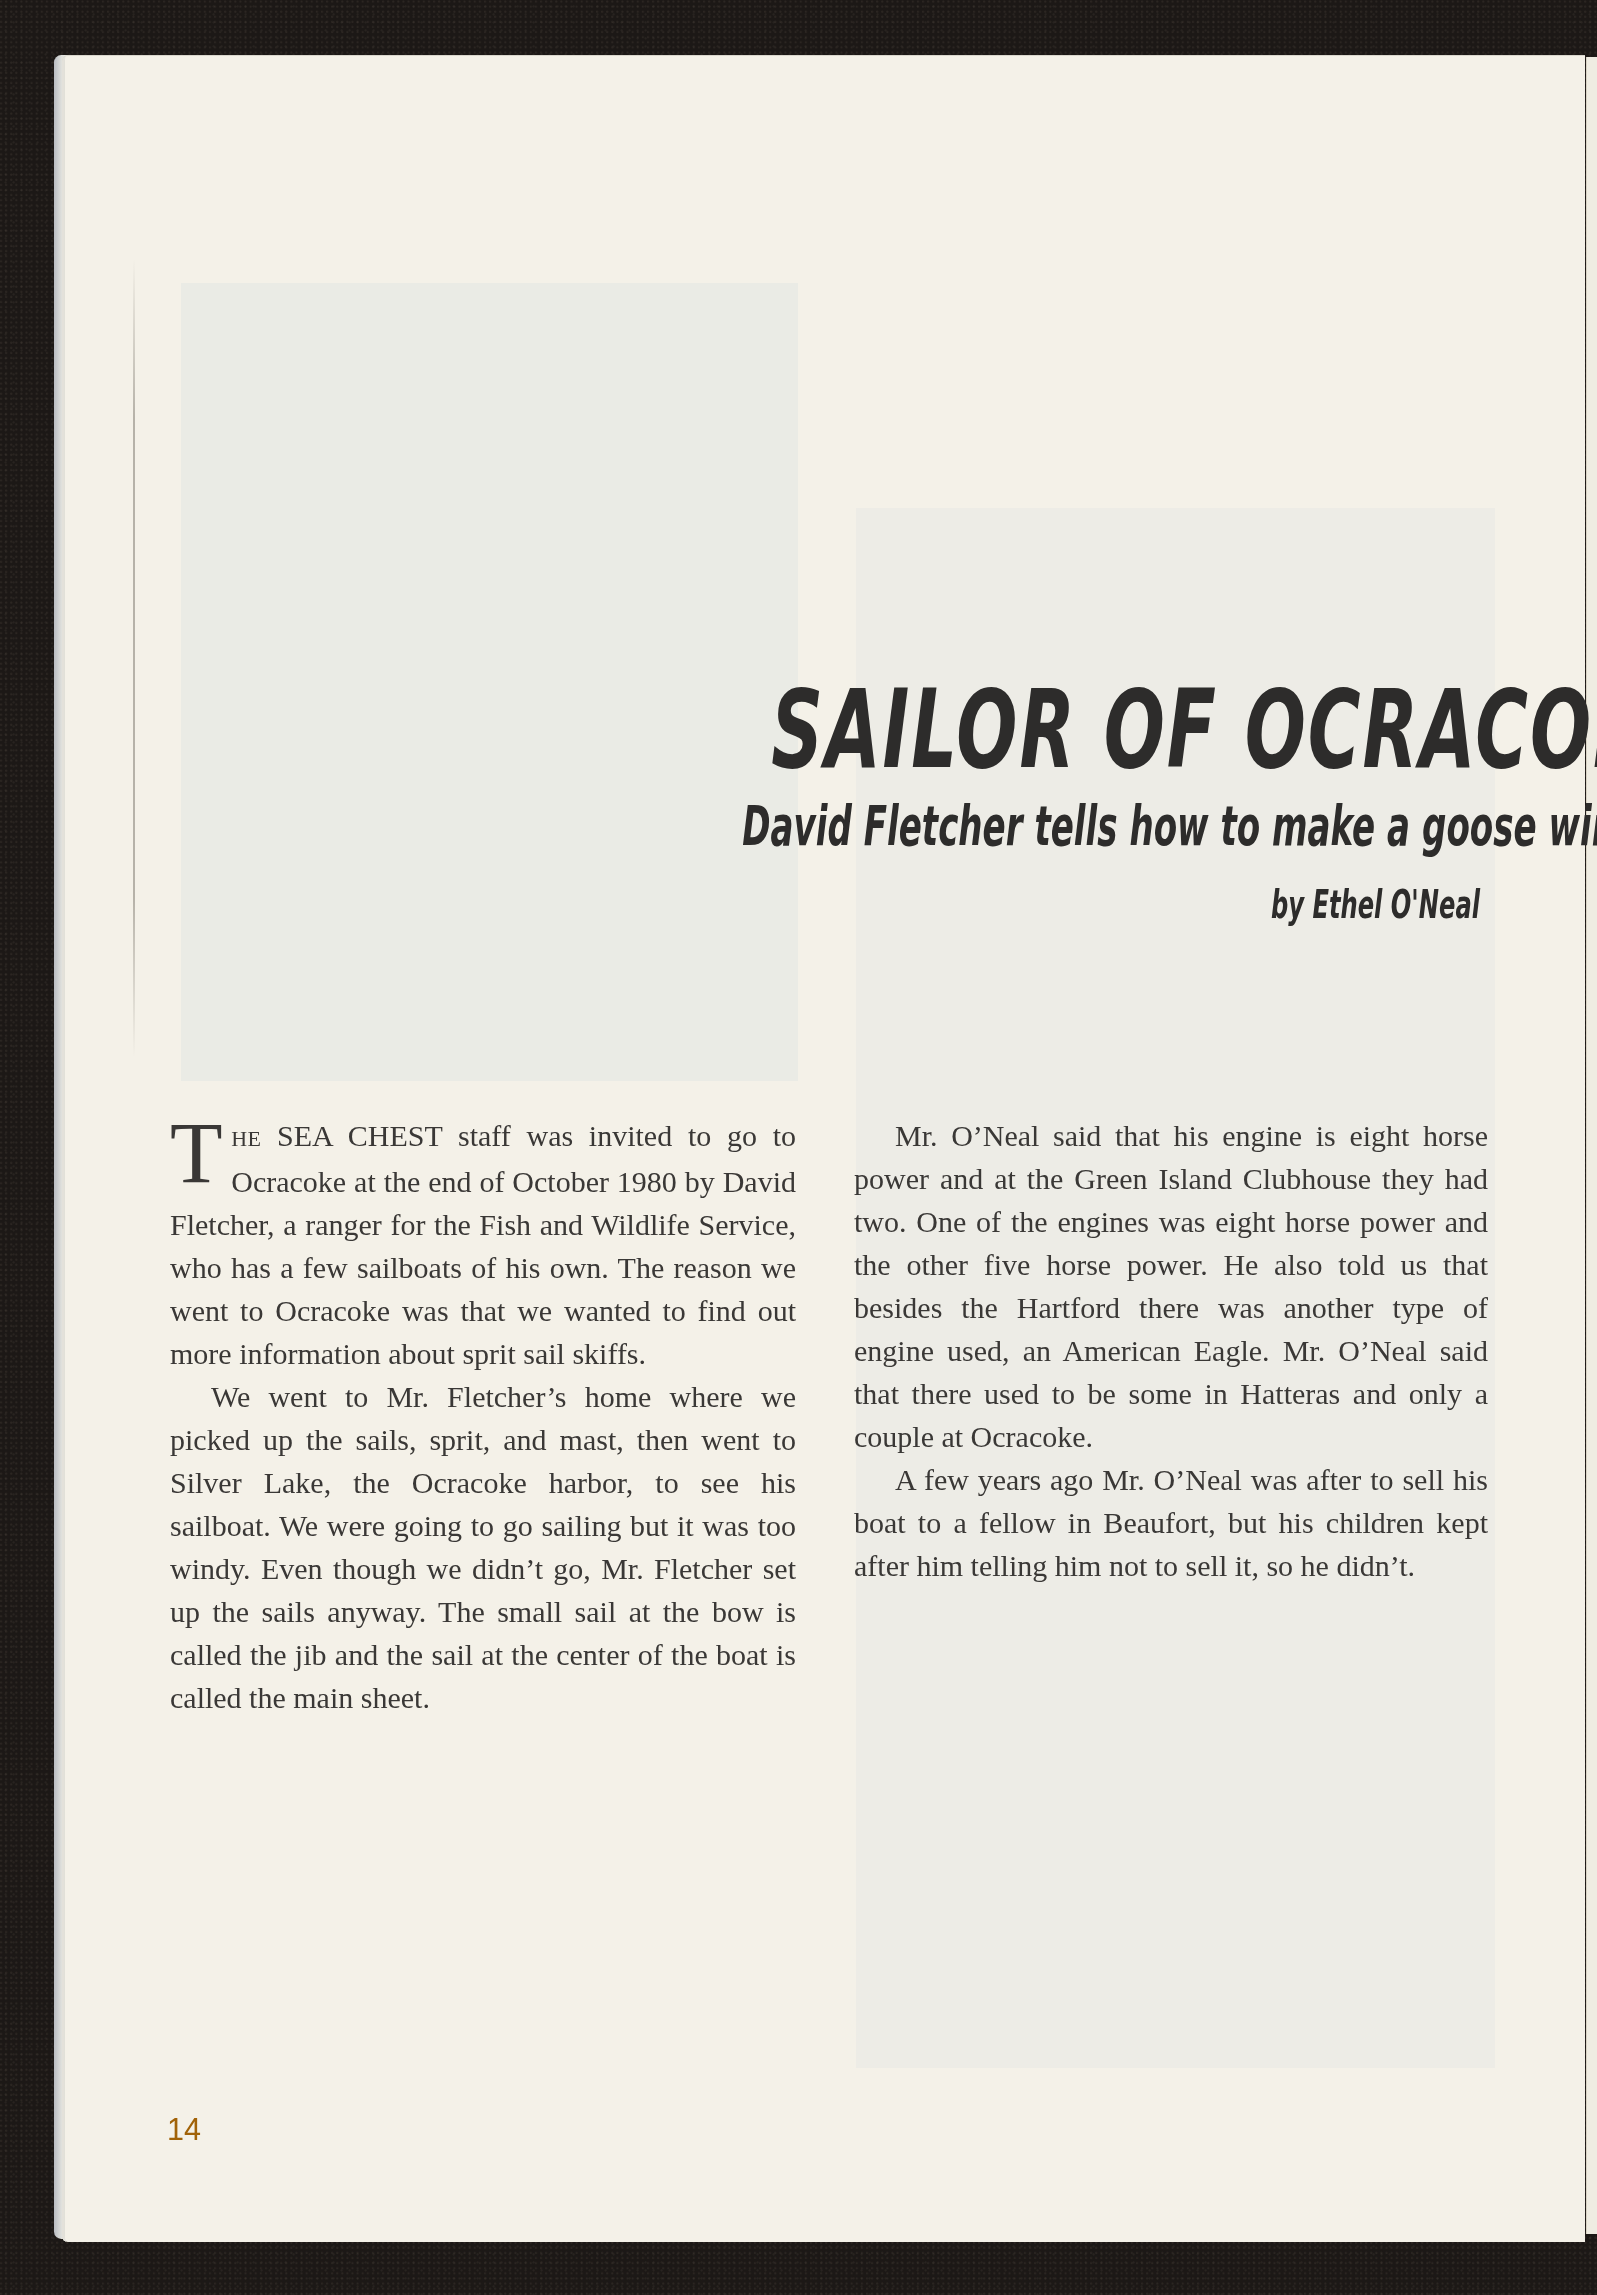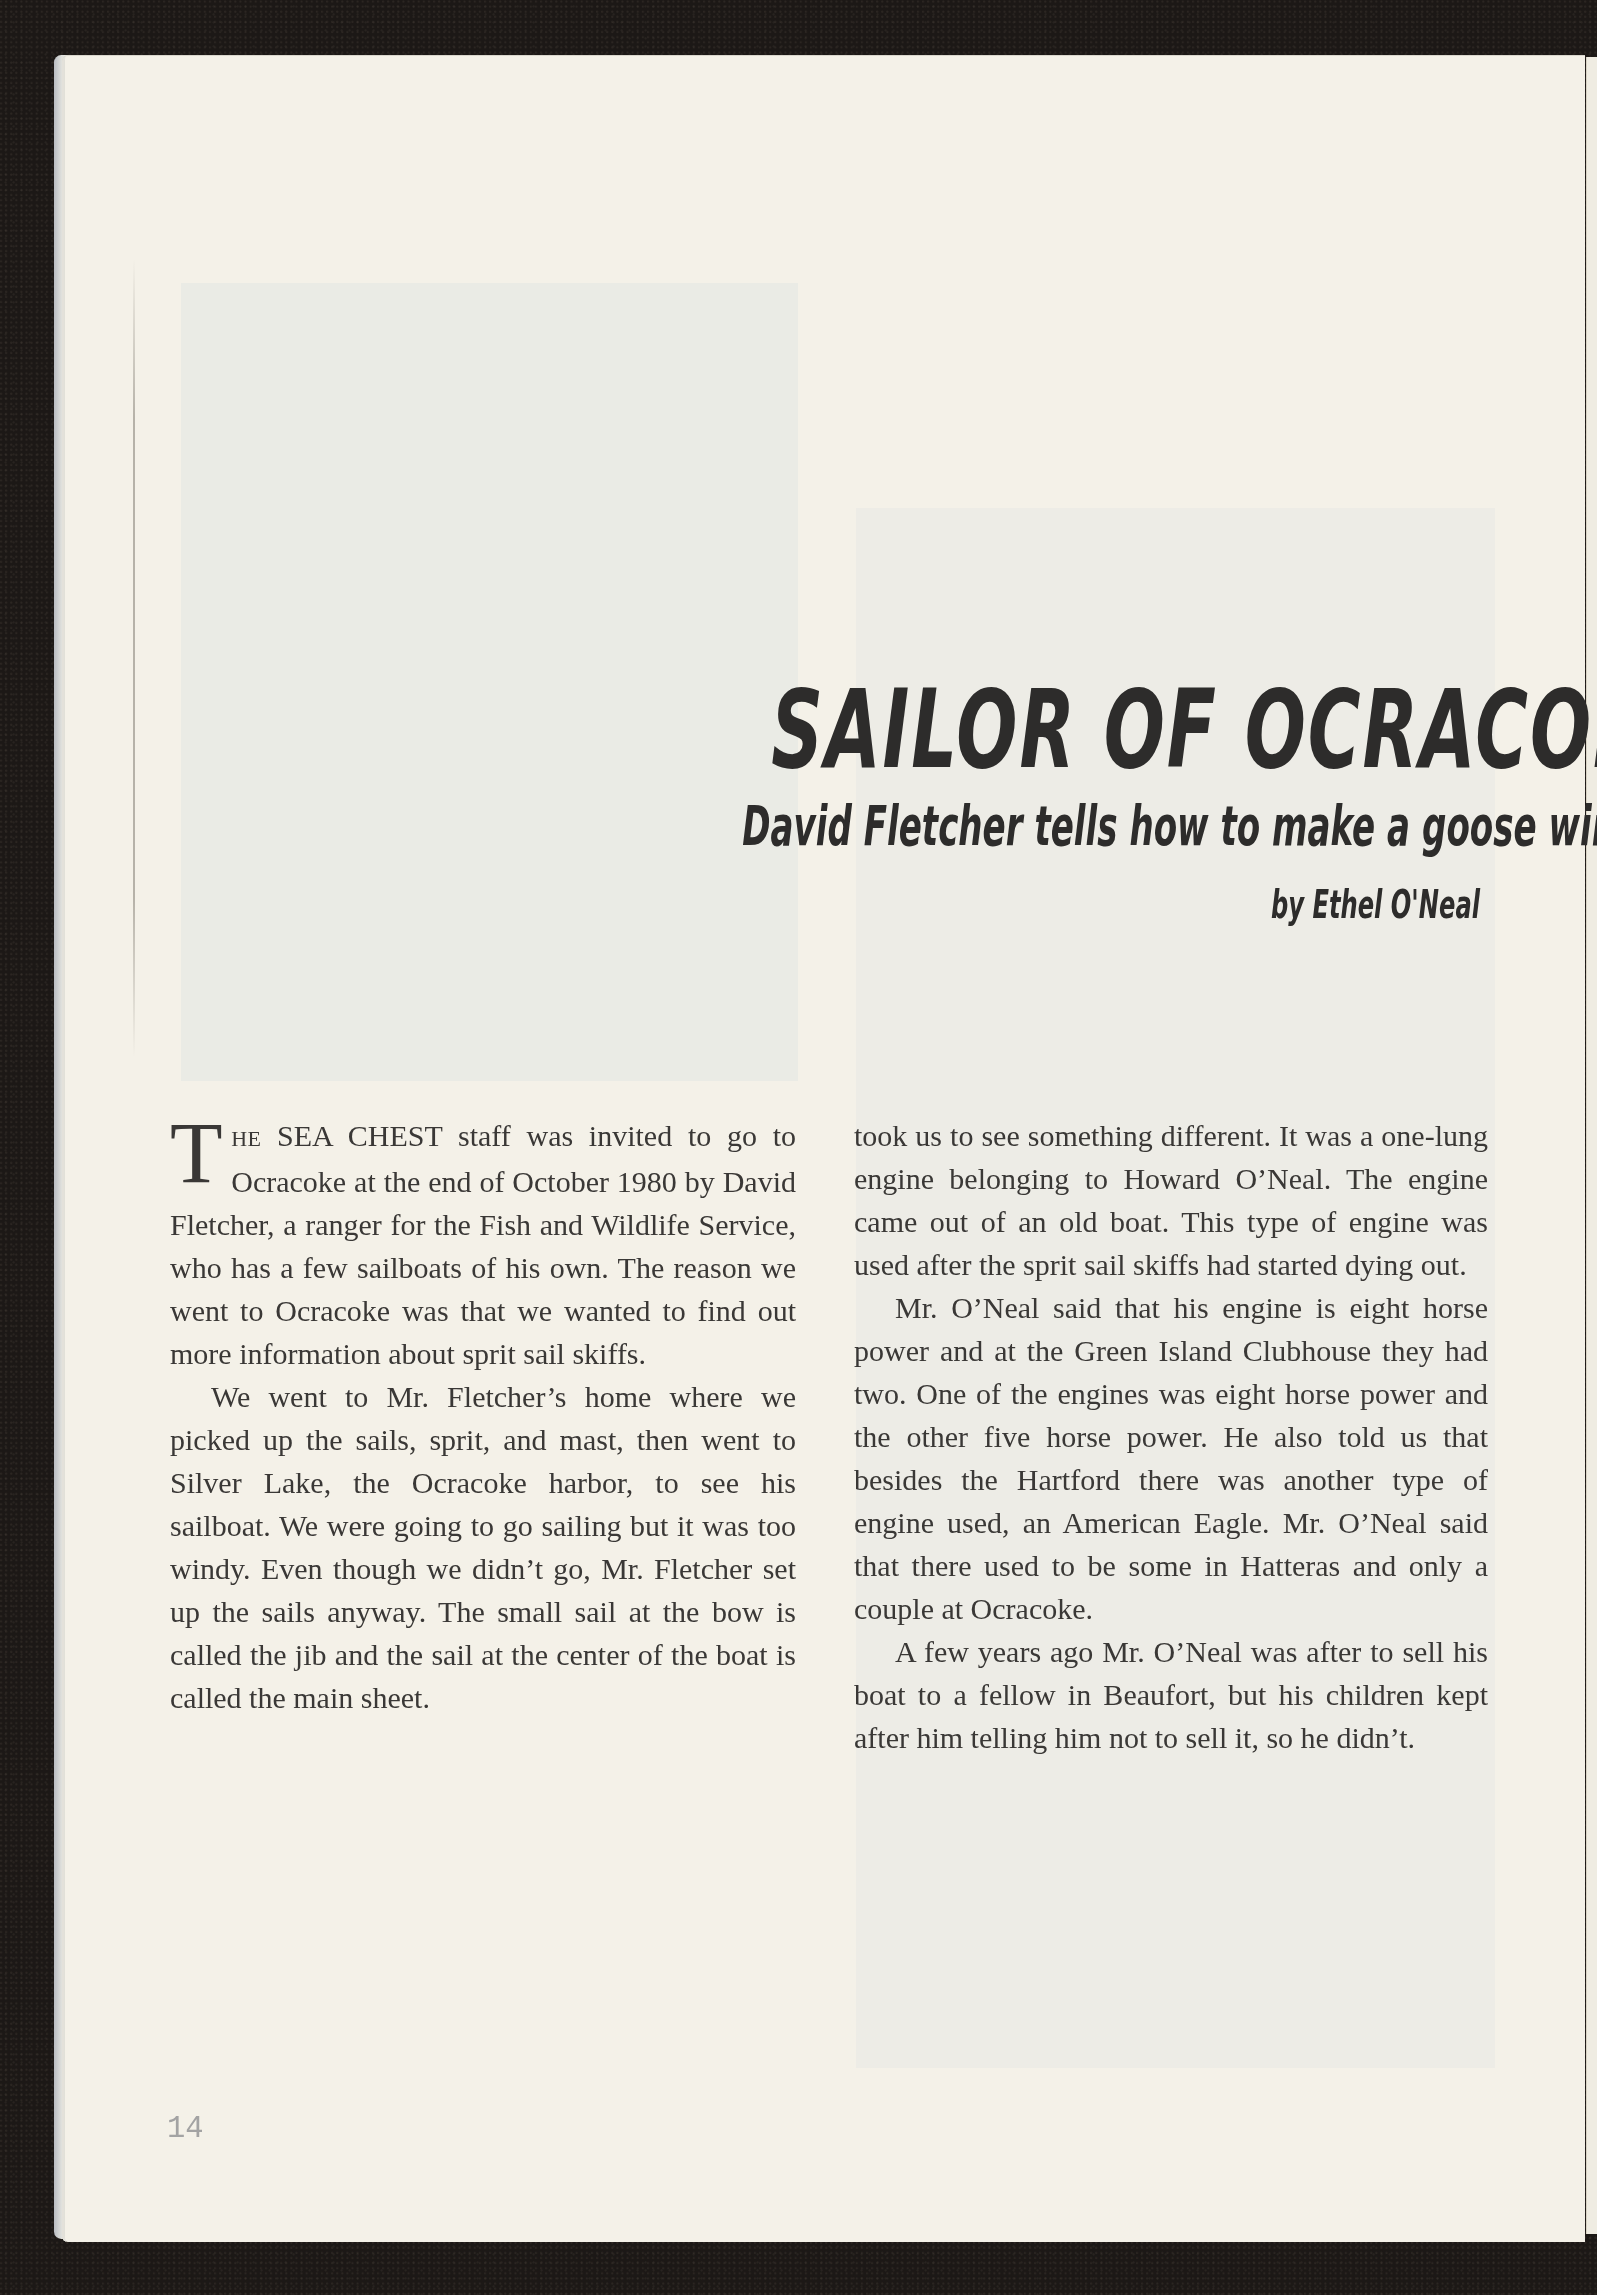--- a/index.html
+++ b/index.html
@@ -60,21 +60,21 @@
   .column p { margin: 0; text-indent: 41px; }
   .column p.first { text-indent: 0; }
   .dropcap {
     float: left; font-size: 86px; line-height: 70px; margin: 4.4px 8.7px 0 0;
     font-family: "Liberation Serif", serif; color: #3a3836;
   }
   .smallcaps { font-size: 22px; letter-spacing: 0.4px; }
   .italic { }
   .page-number {
     position: absolute; left: 167px; top: 2112px;
-    font-family: Liberation Mono, monospace; font-size: 30.5px; color: #a3a3a3;
+    font-family: Liberation Sans, sans-serif; font-size: 30.5px; color: #a16207;
   }
   .fold-line {
     position: absolute; left: 71px; top: 203px; width: 1.5px; height: 798px;
     background: linear-gradient(180deg, transparent, rgba(120,115,105,0.5) 20%, rgba(120,115,105,0.5) 80%, transparent);
   }
 </style>
 </head>
 <body>
 
 <div class="spine-edge"></div>
@@ -91,19 +91,18 @@
 <div class="byline">by Ethel O'Neal</div>
 
 <div class="column col-left">
   <p class="first">
     <span class="dropcap">T</span><span class="smallcaps">HE</span> <span class="italic">SEA CHEST</span><span> staff was invited to go to Ocracoke at the end of October 1980 by David Fletcher, a ranger for the Fish and Wildlife Service, who has a few sailboats of his own. The reason we went to Ocracoke was that we wanted to find out more information about sprit sail skiffs.</span>
   </p>
   <p>We went to Mr. Fletcher’s home where we picked up the sails, sprit, and mast, then went to Silver Lake, the Ocracoke harbor, to see his sailboat. We were going to go sail­ing but it was too windy. Even though we didn’t go, Mr. Fletcher set up the sails any­way. The small sail at the bow is called the jib and the sail at the center of the boat is called the main sheet.</p>
 </div>
 
 <div class="column col-right">
-  <p class="first">took us to see something different. It was a one-lung engine belonging to Howard O’Neal. The engine came out of an old boat. This type of engine was used after the sprit sail skiffs had started dying out.</p>
   <p>Mr. O’Neal said that his engine is eight horse power and at the Green Island Club­house they had two. One of the engines was eight horse power and the other five horse power. He also told us that besides the Hartford there was another type of engine used, an American Eagle. Mr. O’Neal said that there used to be some in Hatteras and only a couple at Ocracoke.</p>
   <p>A few years ago Mr. O’Neal was after to sell his boat to a fellow in Beaufort, but his children kept after him telling him not to sell it, so he didn’t.</p>
 </div>
 
 <div class="page-number">14</div>
 
 
 </body></html>

